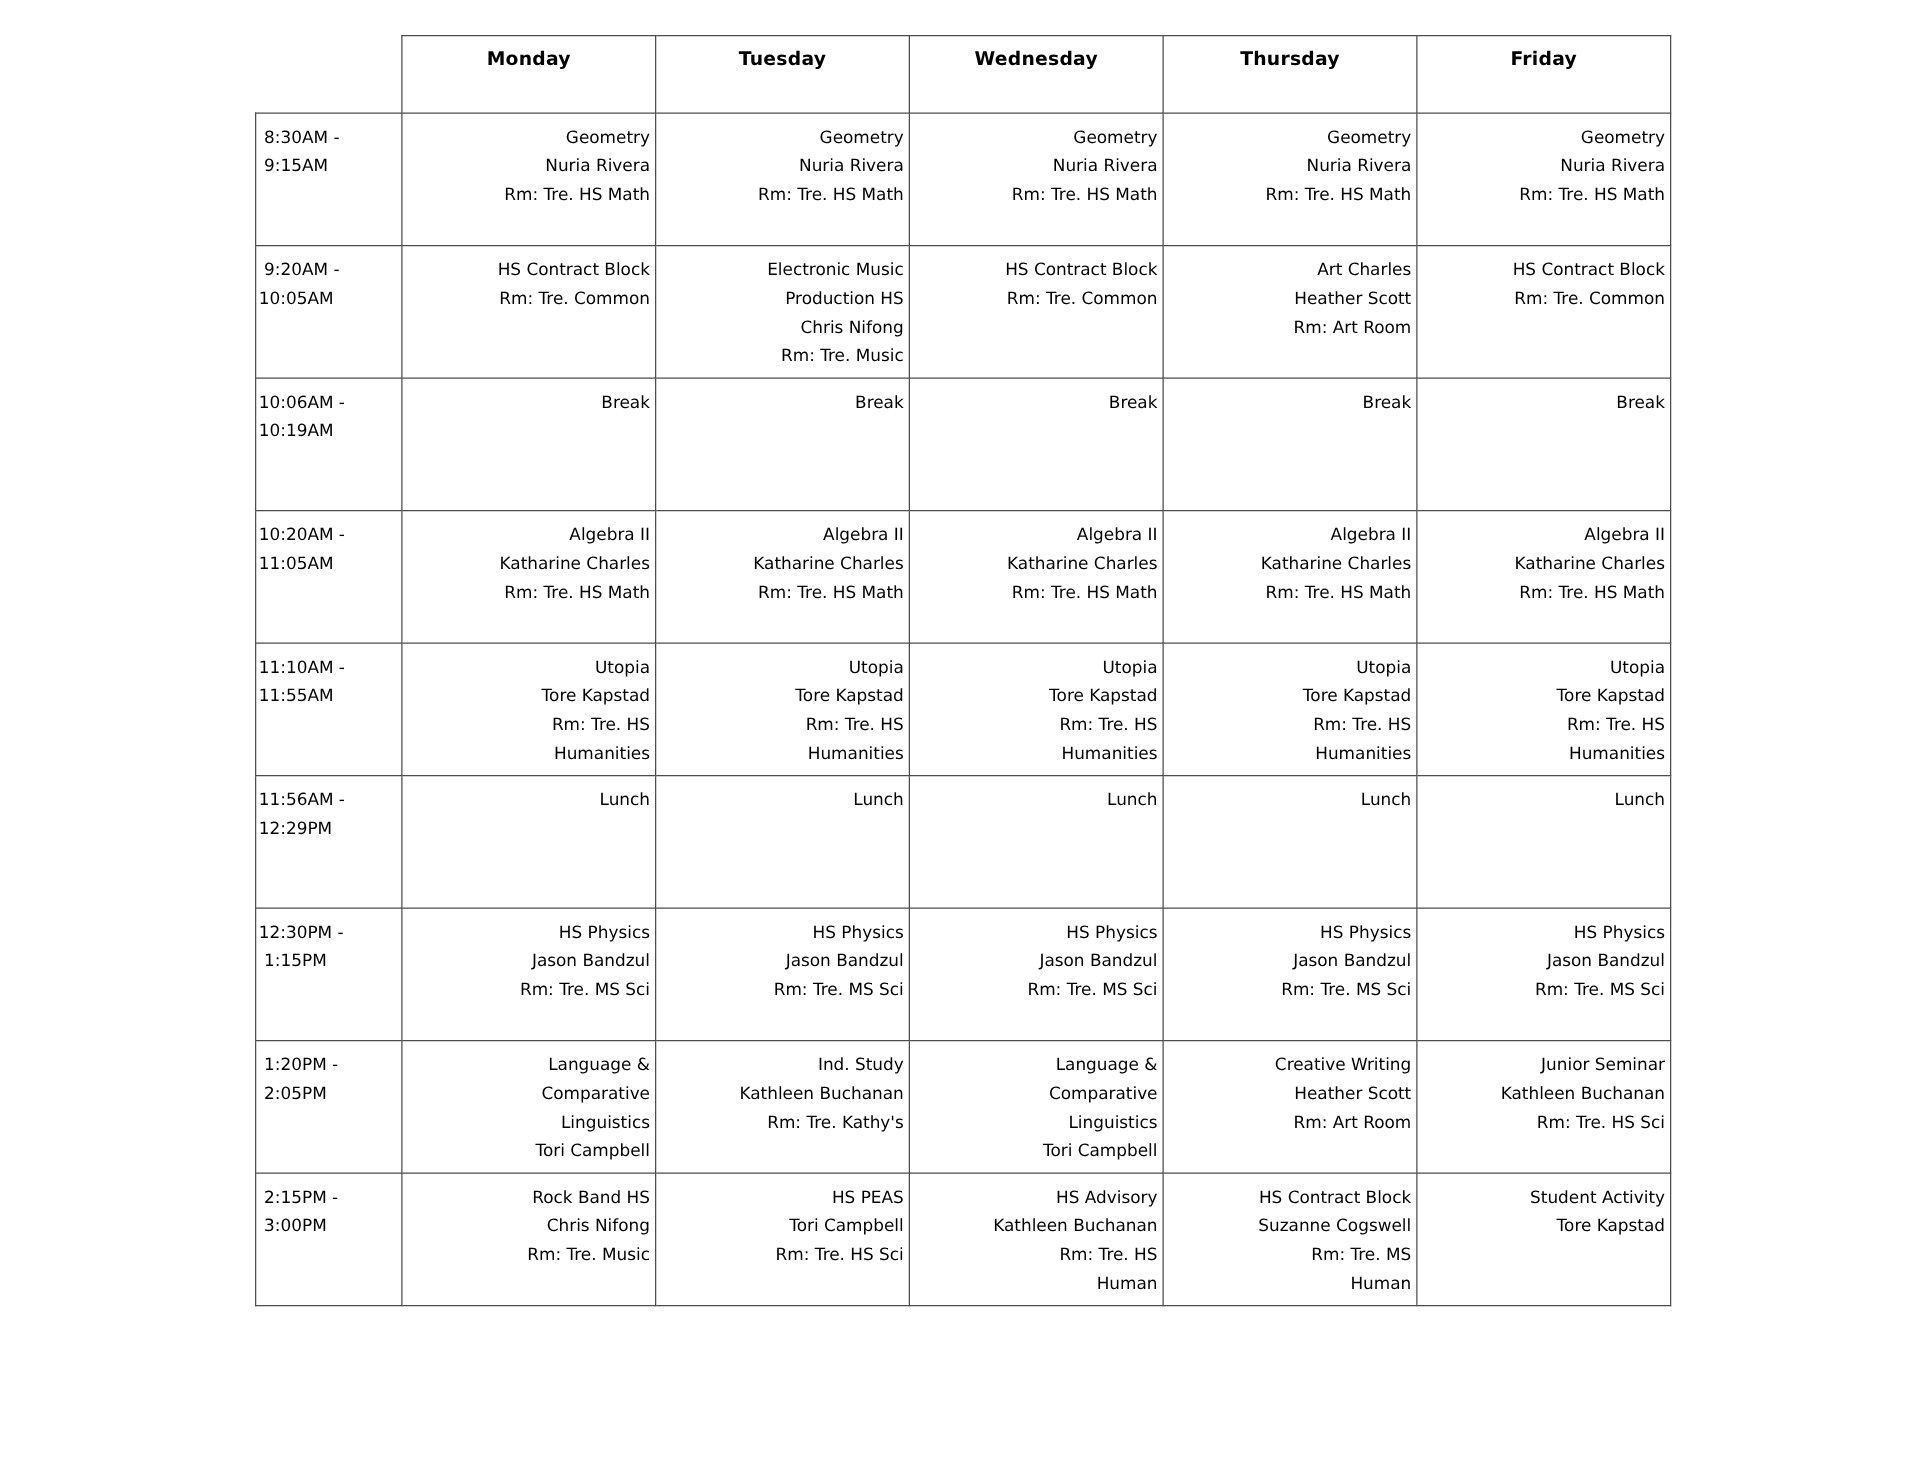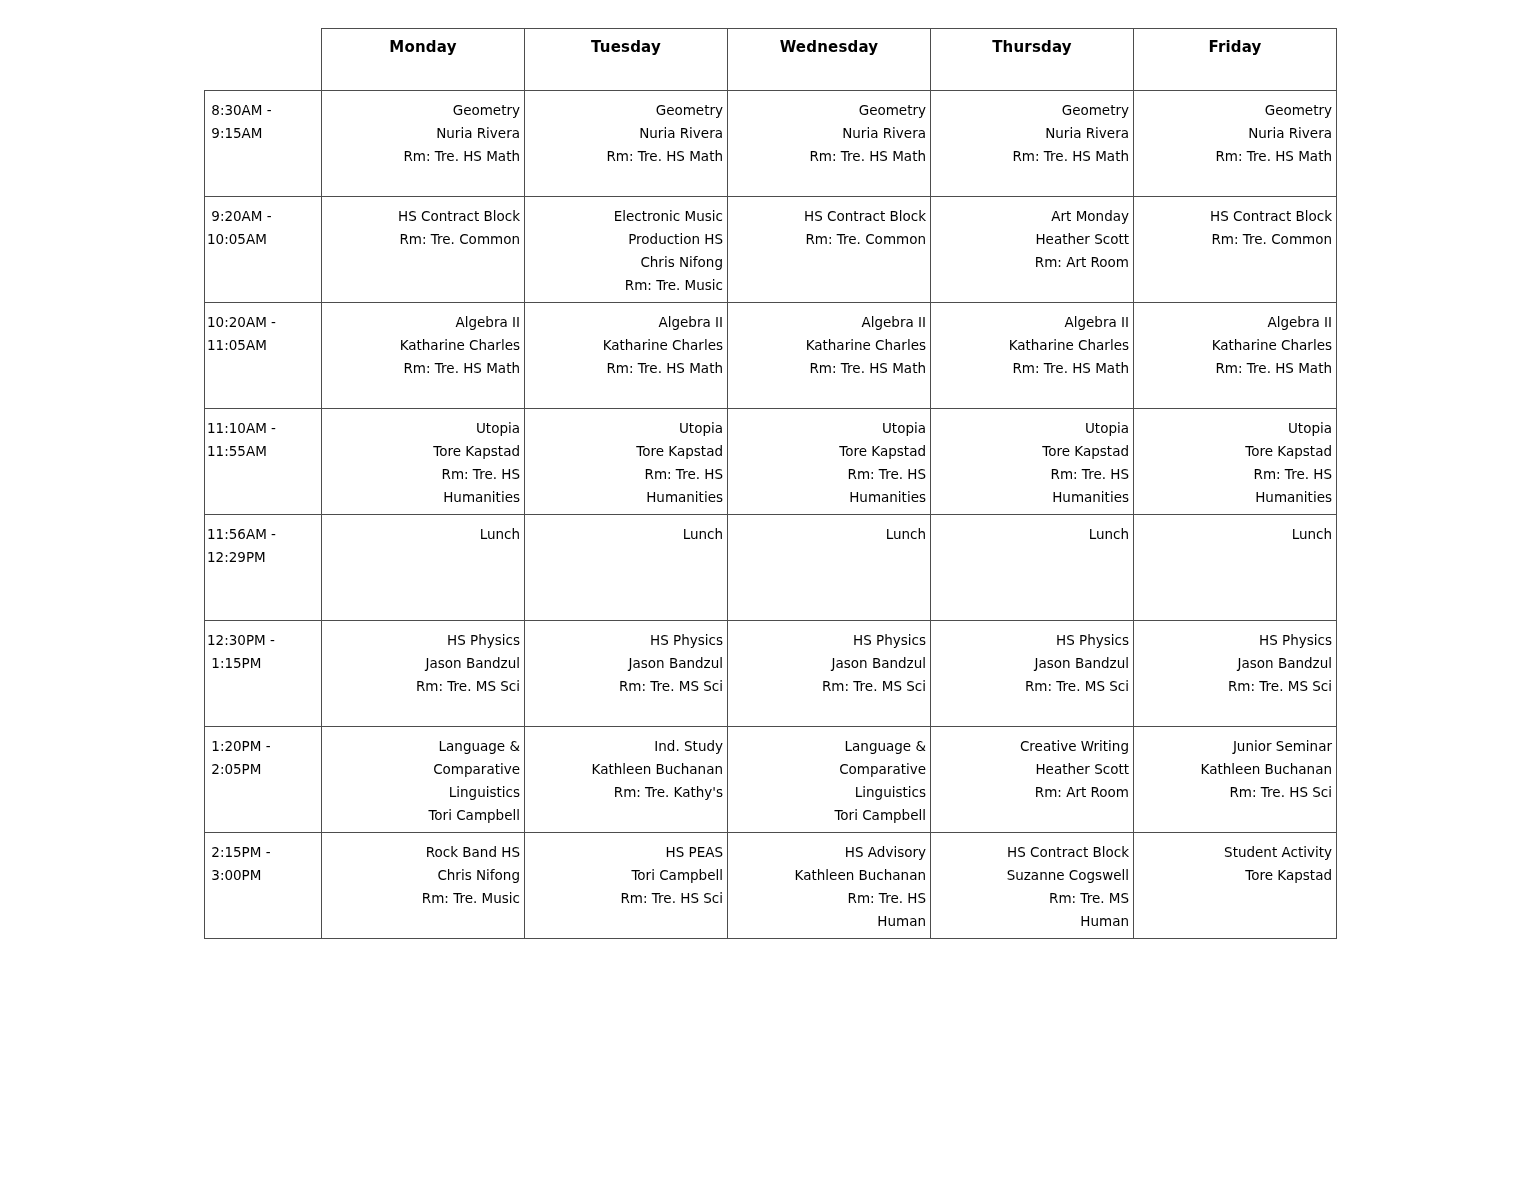--- a/index.html
+++ b/index.html
@@ -119,27 +119,45 @@
             <div class="line">Electronic Music</div>
             <div class="line">Production HS</div>
             <div class="line">Chris Nifong</div>
             <div class="line">Rm: Tre. Music</div>
           </td>
           <td class="class-cell">
             <div class="line">HS Contract Block</div>
             <div class="line">Rm: Tre. Common</div>
           </td>
           <td class="class-cell">
-            <div class="line">Art Monday</div>
+            <div class="line">Art Charles</div>
             <div class="line">Heather Scott</div>
             <div class="line">Rm: Art Room</div>
           </td>
           <td class="class-cell">
             <div class="line">HS Contract Block</div>
             <div class="line">Rm: Tre. Common</div>
+          </td>
+        </tr>
+        <tr>
+          <td class="time-cell"><div class="line">10:06AM -</div><div class="line">10:19AM</div></td>
+          <td class="class-cell">
+            <div class="line">Break</div>
+          </td>
+          <td class="class-cell">
+            <div class="line">Break</div>
+          </td>
+          <td class="class-cell">
+            <div class="line">Break</div>
+          </td>
+          <td class="class-cell">
+            <div class="line">Break</div>
+          </td>
+          <td class="class-cell">
+            <div class="line">Break</div>
           </td>
         </tr>
         <tr>
           <td class="time-cell"><div class="line">10:20AM -</div><div class="line">11:05AM</div></td>
           <td class="class-cell">
             <div class="line">Algebra II</div>
             <div class="line">Katharine Charles</div>
             <div class="line">Rm: Tre. HS Math</div>
           </td>
           <td class="class-cell">

